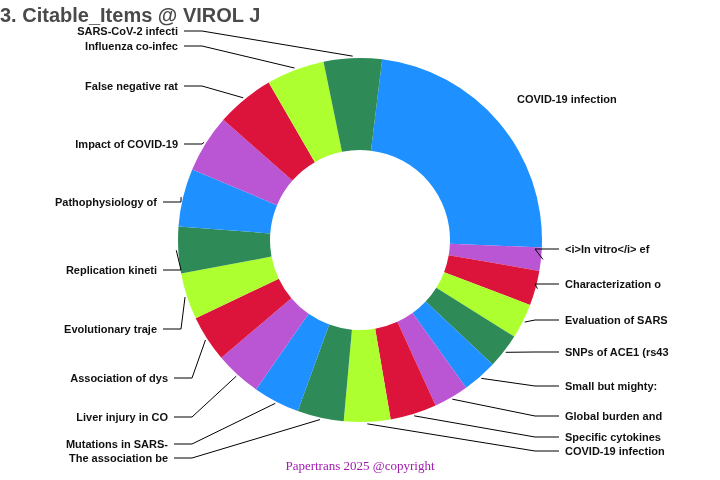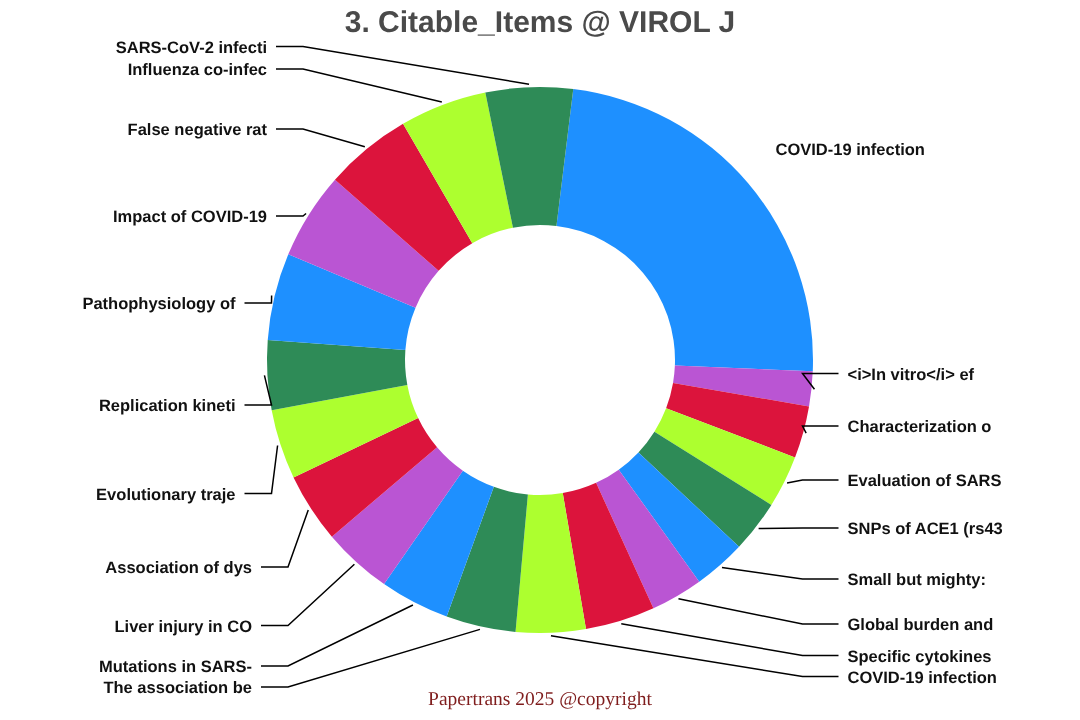--- a/index.html
+++ b/index.html
@@ -1,20 +1,20 @@
 <!DOCTYPE html>
 <html><head>
 <meta charset="utf-8">
 <style>
   html, body { margin:0; padding:0; background:#ffffff; }
   body { width:720px; height:480px; position:relative; overflow:hidden; font-family:"Liberation Sans", sans-serif; }
-  #chart-title { position:absolute; left:0; width:720px; top:4px; text-align:center; font-size:20px; font-weight:bold; color:#4a4a4a; }
+  #chart-title { position:absolute; left:0; width:720px; top:4px; text-align:left; font-size:20px; font-weight:bold; color:#4a4a4a; }
   svg { position:absolute; left:0; top:0; }
   .lbl { font-family:"Liberation Sans", sans-serif; font-size:11px; font-weight:bold; fill:#111; }
-  #watermark { position:absolute; left:0; width:720px; top:458px; text-align:center; font-family:"Liberation Serif", serif; font-size:13px; color:#7f1d1d; }
+  #watermark { position:absolute; left:0; width:720px; top:458px; text-align:center; font-family:"Liberation Serif", serif; font-size:13px; color:#a21caf; }
 </style>
 </head>
 <body>
 
 <div id="chart-title">3. Citable_Items @ VIROL J</div>
 
 <svg id="donut" width="720" height="480">
     <path d="M382.18022049973683,59.356600401279394 A182,182 0 0 1 541.8455235864488,247.49703618573827 L449.9236105647275,243.70732558635407 A90,90 0 0 0 370.9682409064633,150.67084635228102 Z" fill="#1e90ff"></path>
     <path d="M541.8455235864488,247.49703618573827 A182,182 0 0 1 539.3531483655452,270.9264962672257 L448.69111732362126,255.29332232994676 A90,90 0 0 0 449.9236105647275,243.70732558635407 Z" fill="#ba55d3"></path>
     <path d="M539.3531483655452,270.9264962672257 A182,182 0 0 1 530.0053465522869,304.9783205664538 L444.0685779654166,272.1321365438508 A90,90 0 0 0 448.69111732362126,255.29332232994676 Z" fill="#dc143c"></path>

